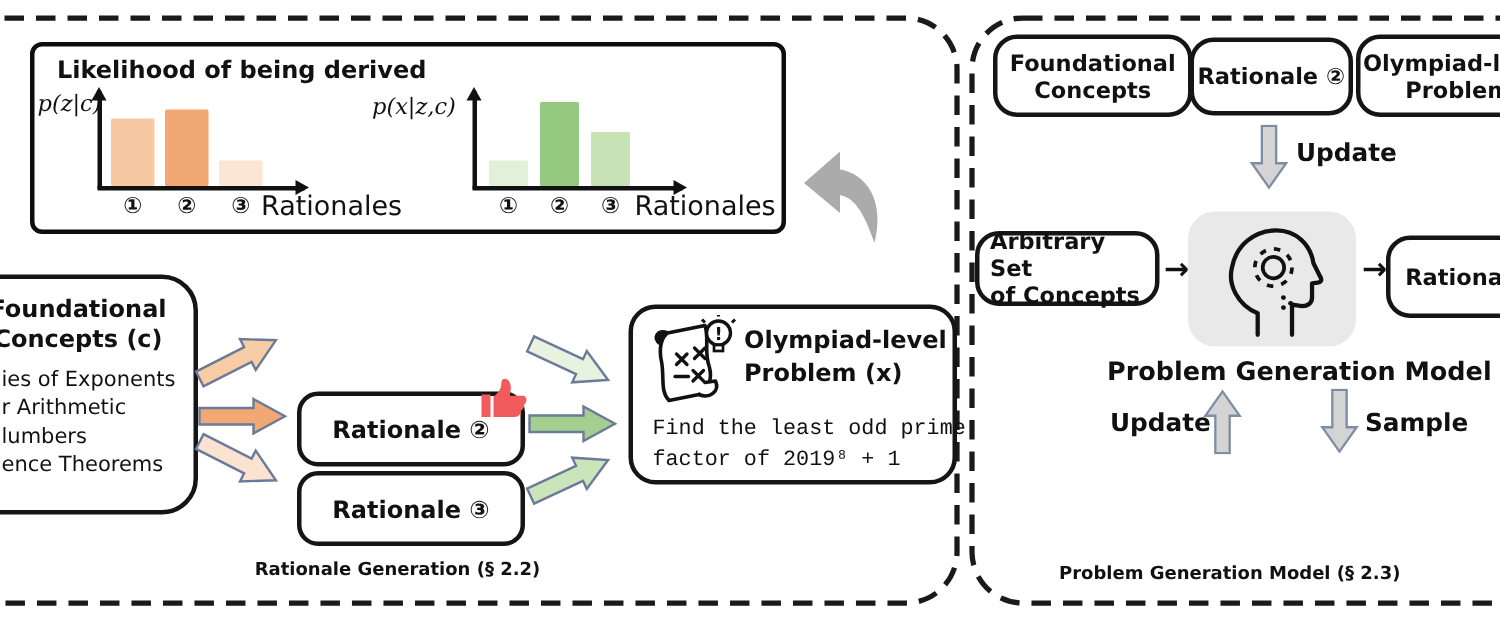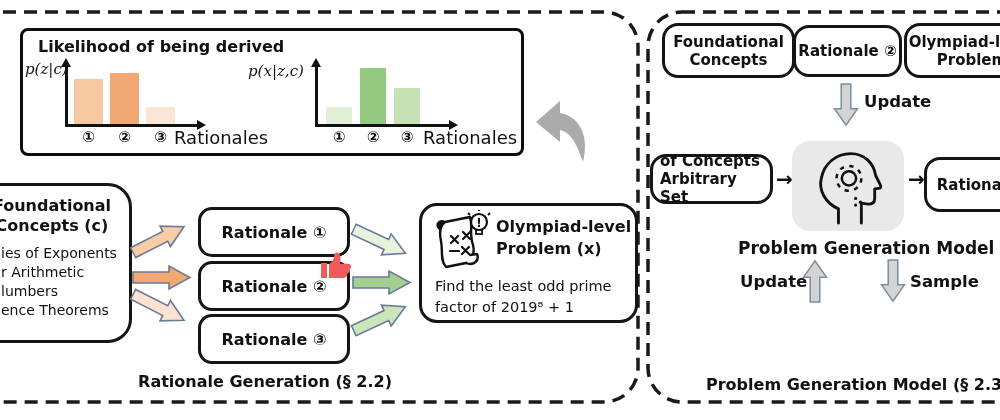--- a/index.html
+++ b/index.html
@@ -25,21 +25,21 @@
   .ax-v{position:absolute;width:2.5px;background:#111;}
   .ax-v::before{content:"";position:absolute;top:-8px;left:-4px;border:5px solid transparent;border-bottom:9px solid #111;}
   .ax-h{position:absolute;height:2.5px;background:#111;}
   .ax-h::after{content:"";position:absolute;right:-8px;top:-4px;border:5px solid transparent;border-left:9px solid #111;}
   .bars{position:absolute;display:flex;align-items:flex-end;}
   .bars .bar{border-radius:1px;}
   .cats{position:absolute;display:flex;font-size:15px;font-weight:bold;}
   .cats .cat{text-align:center;}
   .xlabel{position:absolute;font-size:18px;font-weight:normal;white-space:nowrap;}
   .heading{position:absolute;font-weight:bold;font-size:16.5px;white-space:nowrap;}
-  .caption{position:absolute;font-weight:bold;font-size:16px;white-space:nowrap;}
+  .caption{position:absolute;font-weight:bold;font-size:12px;white-space:nowrap;}
   .r-box{
     position:absolute;left:198px;width:146px;height:44px;background:#fff;
     border:3px solid #151515;border-radius:14px;display:flex;align-items:center;justify-content:center;
     font-size:16px;font-weight:bold;
   }
   .fat-arrow polygon{stroke:#6b7a99;stroke-width:1.6;}
   .gray-arrow polygon{stroke:#7e8da3;stroke-width:1.6;}
   .model-box{
     position:absolute;left:792px;top:141px;width:112px;height:90px;border-radius:18px;
     background:#e9e9e9;display:flex;align-items:center;justify-content:center;
@@ -49,21 +49,21 @@
     position:absolute;left:-48px;top:183px;width:174px;height:154px;background:#fff;
     border:3px solid #151515;border-radius:24px;overflow:hidden;
   }
   .found-title{font-weight:bold;font-size:16px;text-align:center;line-height:1.25;margin-top:10px;padding-left:20px;}
   .found-items{font-size:14px;line-height:19px;margin-top:8px;padding-left:46px;white-space:nowrap;}
   .olymp-box{
     position:absolute;left:419px;top:203px;width:213px;height:114px;background:#fff;
     border:3px solid #151515;border-radius:18px;
   }
   .olymp-title{position:absolute;left:74px;top:10px;font-weight:bold;font-size:16px;line-height:1.35;white-space:nowrap;}
-  .olymp-body{position:absolute;left:13px;top:70px;font-size:14.5px;line-height:1.45;white-space:nowrap;}
+  .olymp-body{position:absolute;left:13px;top:70px;font-size:14.5px;line-height:1.45;white-space:nowrap;font-family:Liberation Mono, monospace;}
   .two-line{font-size:15px;}
 </style>
 </head>
 <body>
 
 <div class="stage">
 
   <svg class="outlines" width="1000" height="420">
     <rect x="-52" y="12" width="690" height="390" rx="34" fill="none" stroke="#1a1a1a" stroke-width="3.5" stroke-dasharray="13 8"></rect>
     <rect x="648" y="12" width="430" height="390" rx="34" fill="none" stroke="#1a1a1a" stroke-width="3.5" stroke-dasharray="13 8"></rect>
@@ -124,23 +124,20 @@
   <svg class="abs fat-arrow" style="left:129px;top:226px;transform:rotate(-27deg);" width="60" height="27" viewBox="0 0 60 27">
     <polygon points="1,8 37,8 37,2 58,13.5 37,25 37,19 1,19" fill="#f8cda6"></polygon>
   </svg>
   <svg class="abs fat-arrow" style="left:132px;top:264px;" width="60" height="27" viewBox="0 0 60 27">
     <polygon points="1,8 37,8 37,2 58,13.5 37,25 37,19 1,19" fill="#f2a873"></polygon>
   </svg>
   <svg class="abs fat-arrow" style="left:129px;top:294px;transform:rotate(27deg);" width="60" height="27" viewBox="0 0 60 27">
     <polygon points="1,8 37,8 37,2 58,13.5 37,25 37,19 1,19" fill="#fbe3d2"></polygon>
   </svg>
 
-  <div class="r-box" style="top:207px;">
-    <span>Rationale ①</span>
-  </div>
   <div class="r-box" style="top:261px;">
     <span>Rationale ②</span>
   </div>
   <div class="r-box" style="top:314px;">
     <span>Rationale ③</span>
   </div>
 
   <svg class="abs" style="left:318px;top:250px;z-index:3;" width="38" height="30" viewBox="0 0 38 30">
     <path d="M3 13 h6 v15 H3 z M11 28 h14 c2.6 0 4.2-1.6 4.2-3.6 0-1.1 2.2-1.6 2.2-3.7 0-1.6 1.6-2.1 1.6-4.2 0-1.6-1.1-2.7-2.7-2.7 h-8.3 c0-3.2 1.6-5.3-0.5-9.5 C20 1.7 16.3 2.2 16.3 4.8 c0 4.2-2.1 7.4-5.3 9.5 z" fill="#f15b5b"></path>
   </svg>
@@ -199,22 +196,22 @@
     <div>Olympiad-level</div>
     <div>Problem</div>
   </div>
 
   <svg class="abs gray-arrow" style="left:833px;top:83px;" width="26" height="44" viewBox="0 0 26 46">
     <polygon points="8,1 18,1 18,27 25,27 13,44 1,27 8,27" fill="#d4d4d4"></polygon>
   </svg>
   <div class="heading" style="left:864px;top:92px;">Update</div>
 
   <div class="box two-line" style="left:650px;top:154px;width:123px;height:50px;align-items:flex-start;padding-left:7px;box-sizing:border-box;text-align:left;">
+    <div>Arbitrary Set</div>
     <div>of Concepts</div>
-    <div>Arbitrary Set</div>
   </div>
 
   <div class="small-arrow" style="left:776px;top:167px;">→</div>
 
   <div class="model-box">
     <svg width="78" height="82" viewBox="0 0 78 86">
       <path d="M29 82 V67 C15 61 8 47 11 35 C14 19 27 9 42 9 C56 9 66 19 68 32 L73 42 C74 44 73 45.5 71 45.5 L67 46 V56 C67 60 64 62 60 62 L53 61 V82" stroke="#111" stroke-width="3" fill="none" stroke-linejoin="round" stroke-linecap="round"></path>
       <g stroke="#111" stroke-width="2.6" fill="none">
         <circle cx="40" cy="35" r="7.5"></circle>
         <circle cx="40" cy="35" r="13" stroke-dasharray="4.5 5.7"></circle>

